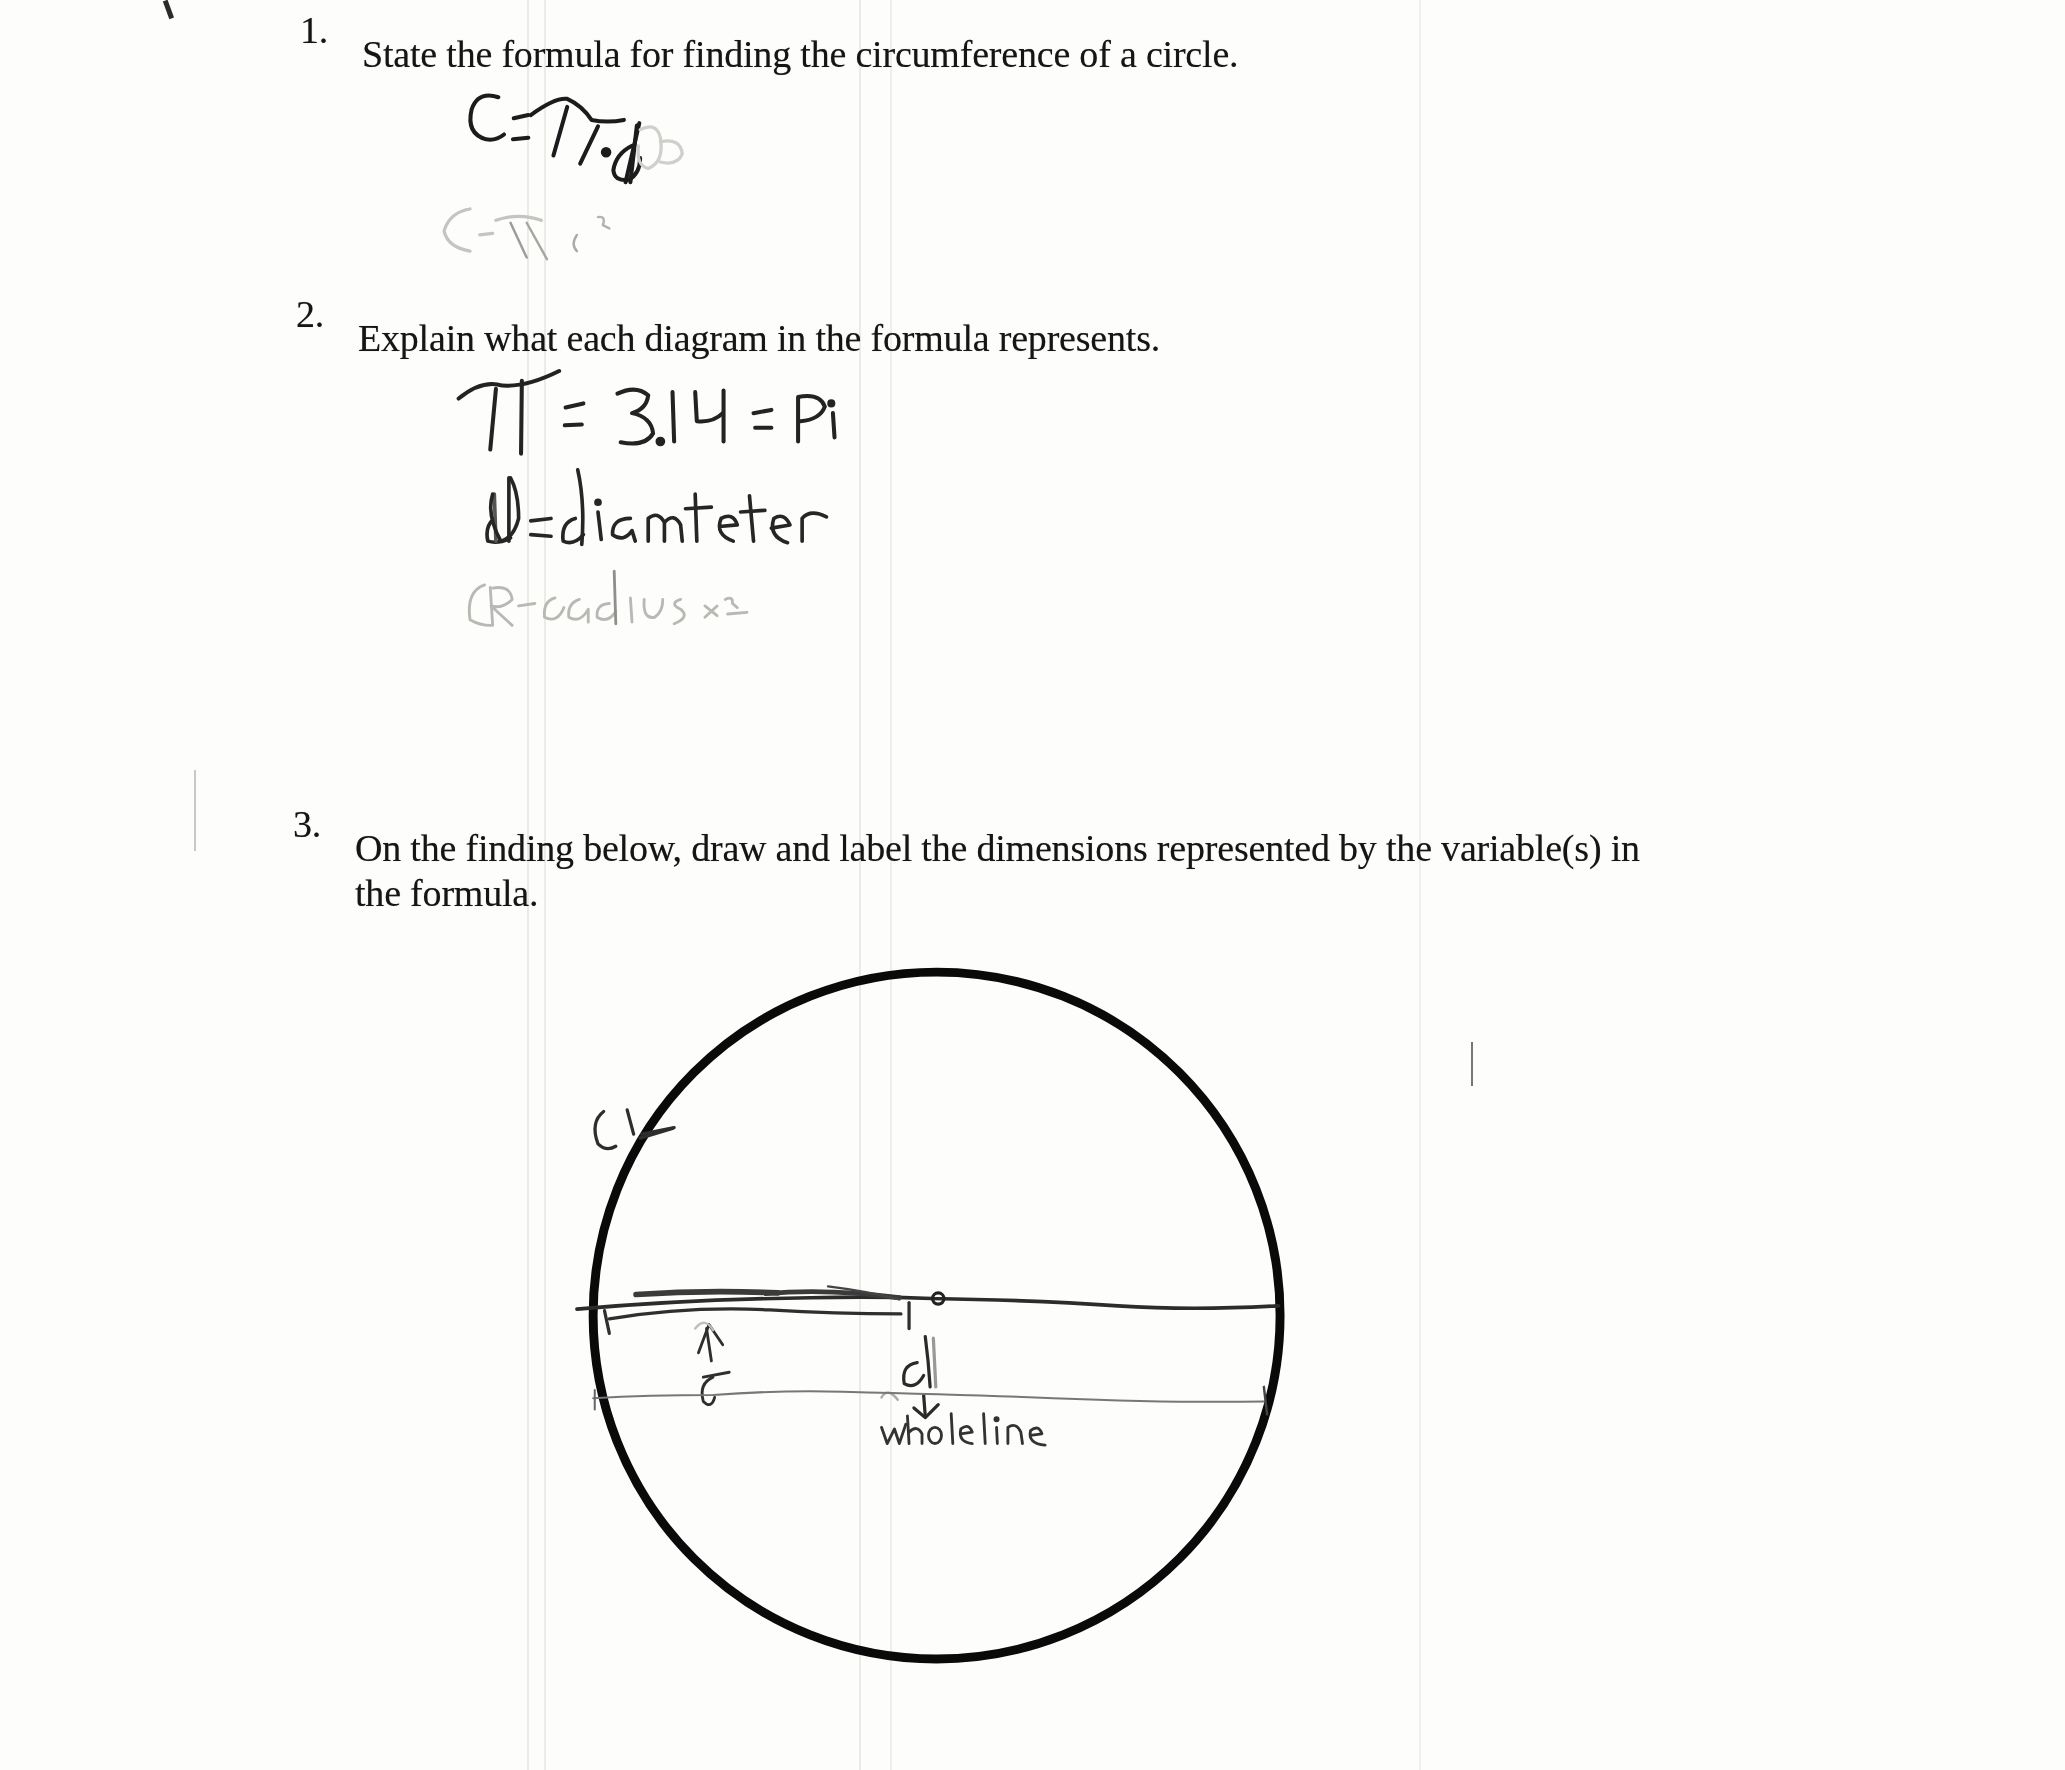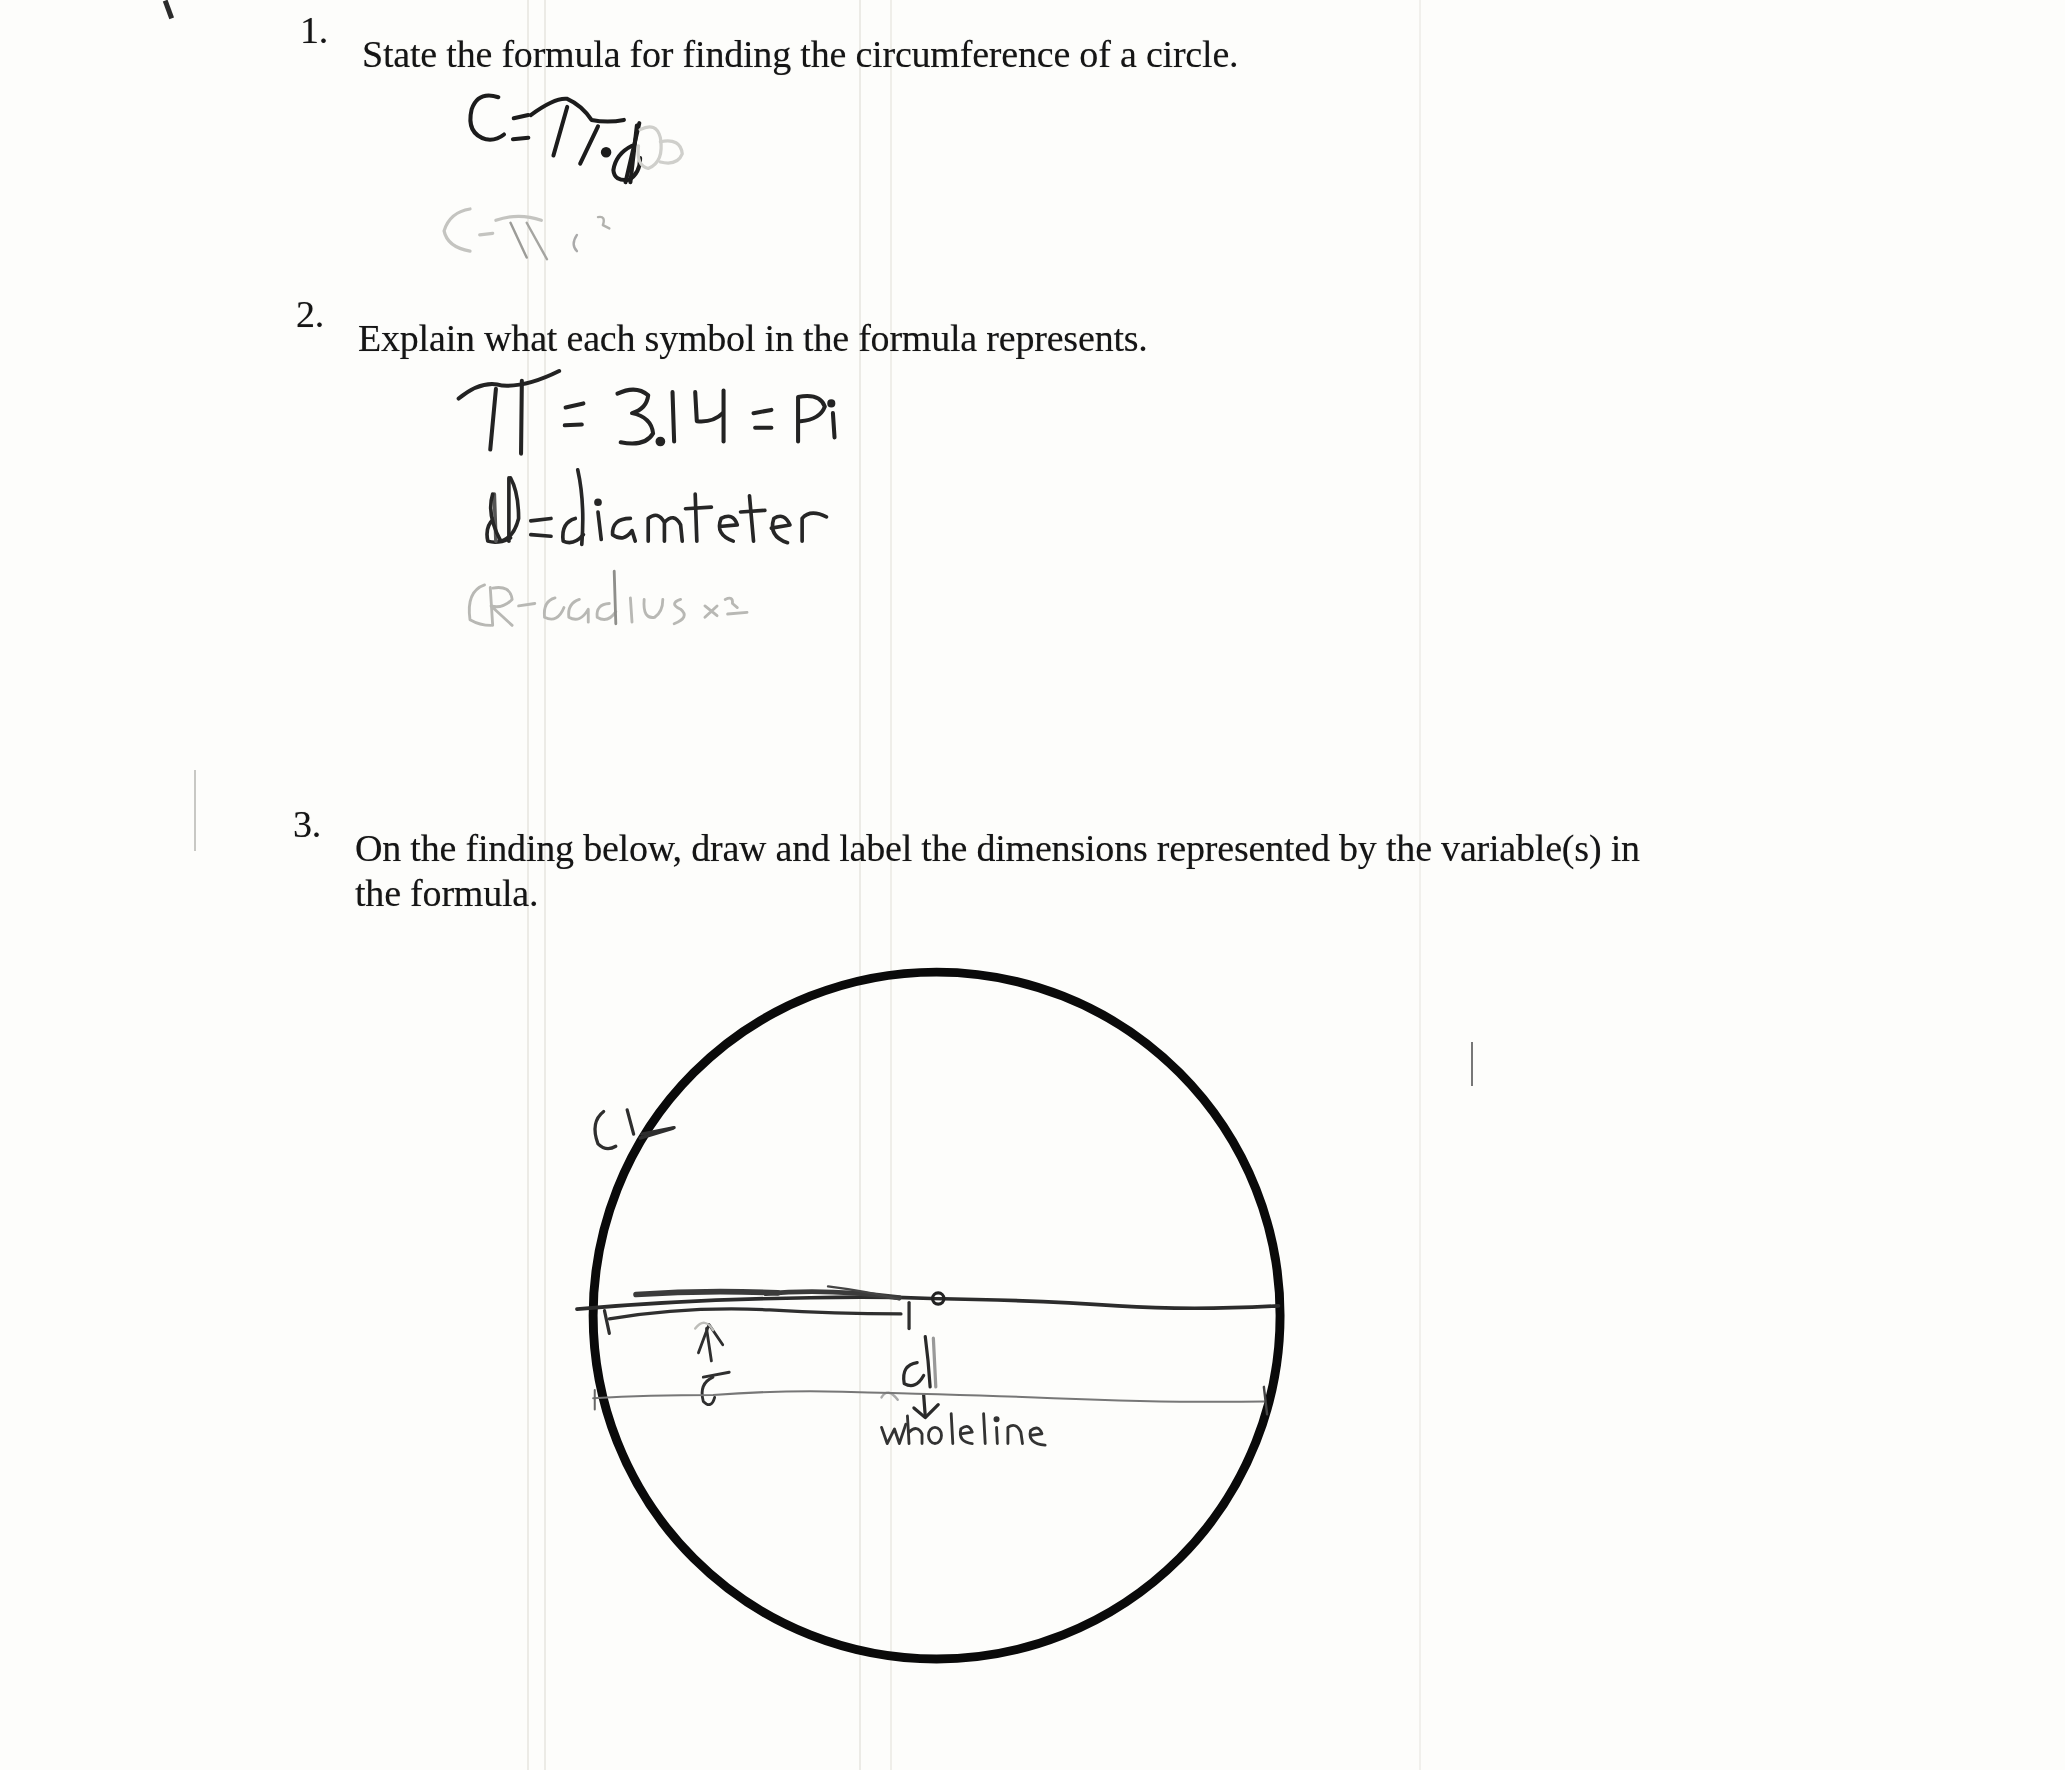--- a/index.html
+++ b/index.html
@@ -47,21 +47,21 @@
   <div class="edge-mark" style="left:194px; top:770px; width:1.6px; height:81px; background:#c8c8c4"></div>
   <div class="edge-mark" style="left:1471px; top:1042px; width:1.6px; height:44px; background:#777"></div>
 
   <div class="question" style="left:300px; top:8px; width:1134px; height:49px">
     <span class="num">1.</span>
     <span class="text">State the formula for finding the circumference of a circle.</span>
   </div>
 
   <div class="question" style="left:296px; top:292px; width:1134px; height:49px">
     <span class="num">2.</span>
-    <span class="text">Explain what each symbol in the formula represents.</span>
+    <span class="text">Explain what each diagram in the formula represents.</span>
   </div>
 
   <div class="question" style="left:293px; top:802px; width:1539px; height:97px">
     <span class="num">3.</span>
     <span class="text">On the finding below, draw and label the dimensions represented by the variable(s) in
 the formula.</span>
   </div>
 
   <span class="hw" style="left:466px; top:93px; font-size:52px; opacity:0">C = π·d</span>
   <span class="hw faint" style="left:446px; top:207px; font-size:42px; opacity:0">C = πr²</span>

